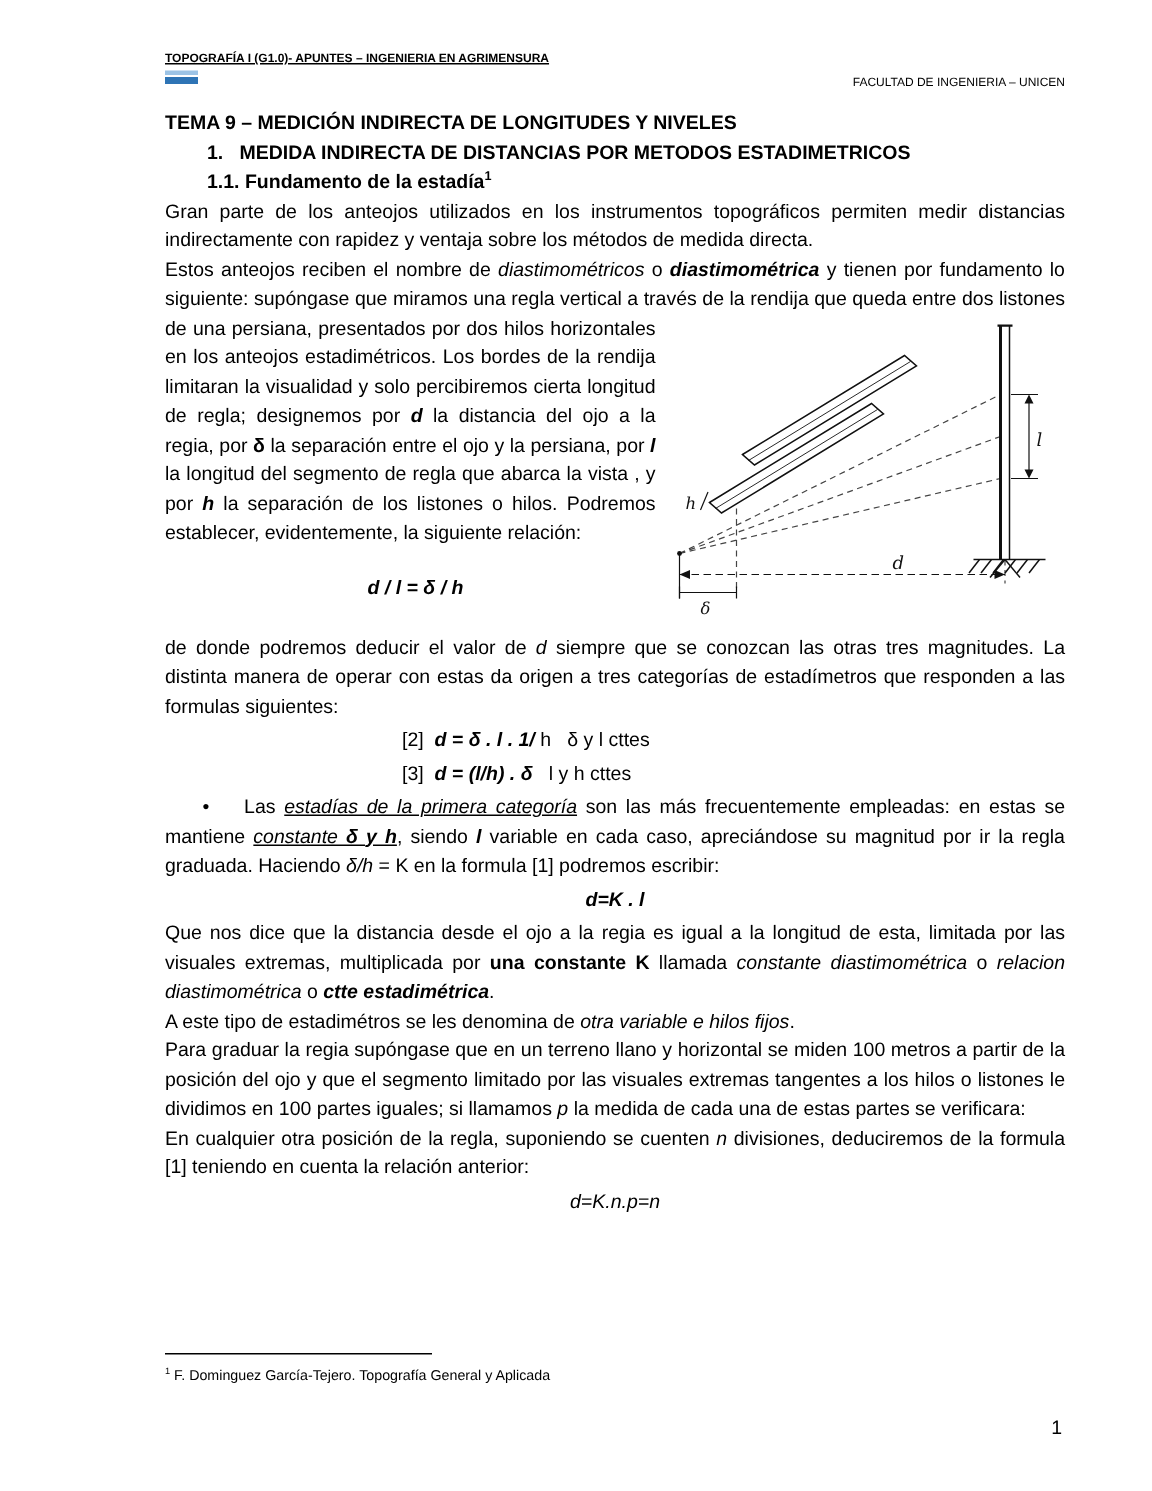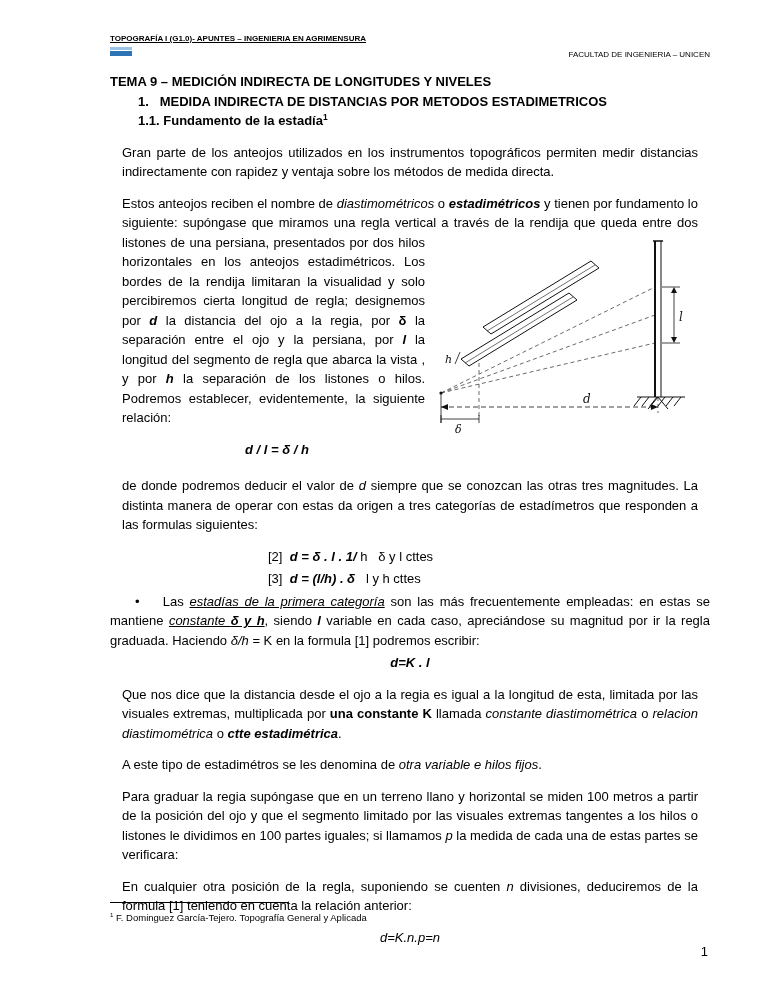--- a/index.html
+++ b/index.html
@@ -13,26 +13,26 @@
   .hdr{display:flex;justify-content:space-between;align-items:flex-start;margin-bottom:12px;}
   .hdr-left-title{font-size:8px;font-weight:700;text-decoration:underline;line-height:10px;}
   .logo{width:22px;height:9px;margin-top:3px;
         background:linear-gradient(to bottom,#9cc3e5 0 3px,#ffffff 3px 4px,#2e74b5 4px 9px);}
   .hdr-right{font-size:8px;line-height:10px;padding-top:16px;}
   
   .doc-title{font-weight:700;margin-top:8px;}
   .sec1{font-weight:700;padding-left:28px;}
   .sec11{font-weight:700;padding-left:28px;}
   
-  .para{text-align:justify;margin:12px;}
+  .para{text-align:justify;margin:0;}
   .clear{clear:both;padding-top:5px;}
   .bullet-para{text-align:justify;margin:2px 0 0 0;text-indent:25px;}
   
   .formula{white-space:pre-wrap;}
-  .formula-rel{margin:2px 0 0 135px;font-size:13px;}
+  .formula-rel{margin:17px 0 0 135px;font-size:13px;}
   .flist{white-space:pre-wrap;padding-left:158px;margin:3px 0;}
   .fcenter{text-align:center;margin:3px 0;white-space:pre-wrap;}
   
   .fmt-b{font-weight:700;}
   .fmt-i{font-style:italic;}
   .fmt-u{text-decoration:underline;font-style:italic;}
   .fmt-s{vertical-align:super;font-size:0.65em;line-height:0;}
   
   .figure-float{float:right;width:265px;height:200px;margin:2px 0 6px 8px;}
   .flbl{font-family:"DejaVu Serif",serif;font-style:italic;font-size:12px;fill:#111;}
@@ -56,21 +56,21 @@
     <div class="hdr-right">FACULTAD DE INGENIERIA – UNICEN</div>
   </div>
 
   <div class="doc-title">TEMA 9 – MEDICIÓN INDIRECTA DE LONGITUDES Y NIVELES</div>
   <div class="sec1">1.&nbsp;&nbsp;&nbsp;MEDIDA INDIRECTA DE DISTANCIAS POR METODOS ESTADIMETRICOS</div>
   <div class="sec11"><span>1.1.&nbsp;Fundamento de la estadía</span><span class="fmt-s">1</span></div>
 
   <p class="para"><span>Gran parte de los anteojos utilizados en los instrumentos topográficos permiten medir distancias indirectamente con rapidez y ventaja sobre los métodos de medida directa.</span></p>
 
   <p class="para">
-    <span><span>Estos anteojos reciben el nombre de </span><span class="fmt-i">diastimométricos</span><span> o </span><span class="fmt-b fmt-i">estadimétricos</span><span> y tienen por fundamento lo siguiente: supóngase que miramos una regla vertical a través de la </span></span><span class="figure-float"><svg width="265" height="200" viewBox="0 0 265 200">
+    <span><span>Estos anteojos reciben el nombre de </span><span class="fmt-i">diastimométricos</span><span> o </span><span class="fmt-b fmt-i">diastimométrica</span><span> y tienen por fundamento lo siguiente: supóngase que miramos una regla vertical a través de la </span></span><span class="figure-float"><svg width="265" height="200" viewBox="0 0 265 200">
 
       <g stroke="#444" stroke-width="0.8" stroke-dasharray="4 3" fill="none">
         <line x1="8" y1="158" x2="222" y2="52"></line>
         <line x1="8" y1="158" x2="222" y2="80"></line>
         <line x1="8" y1="158" x2="222" y2="108"></line>
         <line x1="46" y1="128" x2="46" y2="182"></line>
         <line x1="225" y1="162" x2="225" y2="178"></line>
       </g>
 
       <g stroke="#111" stroke-width="1" fill="#fff">

